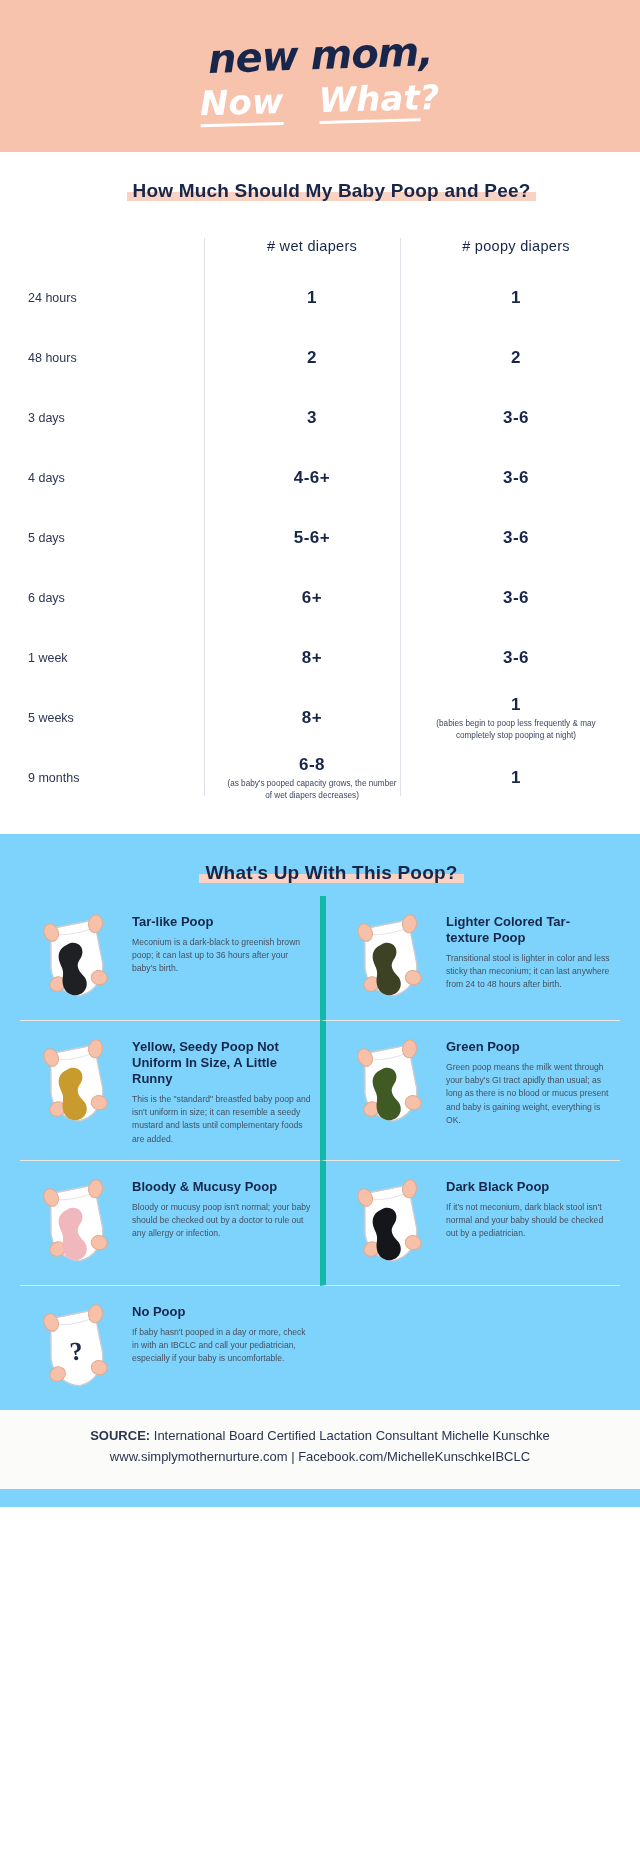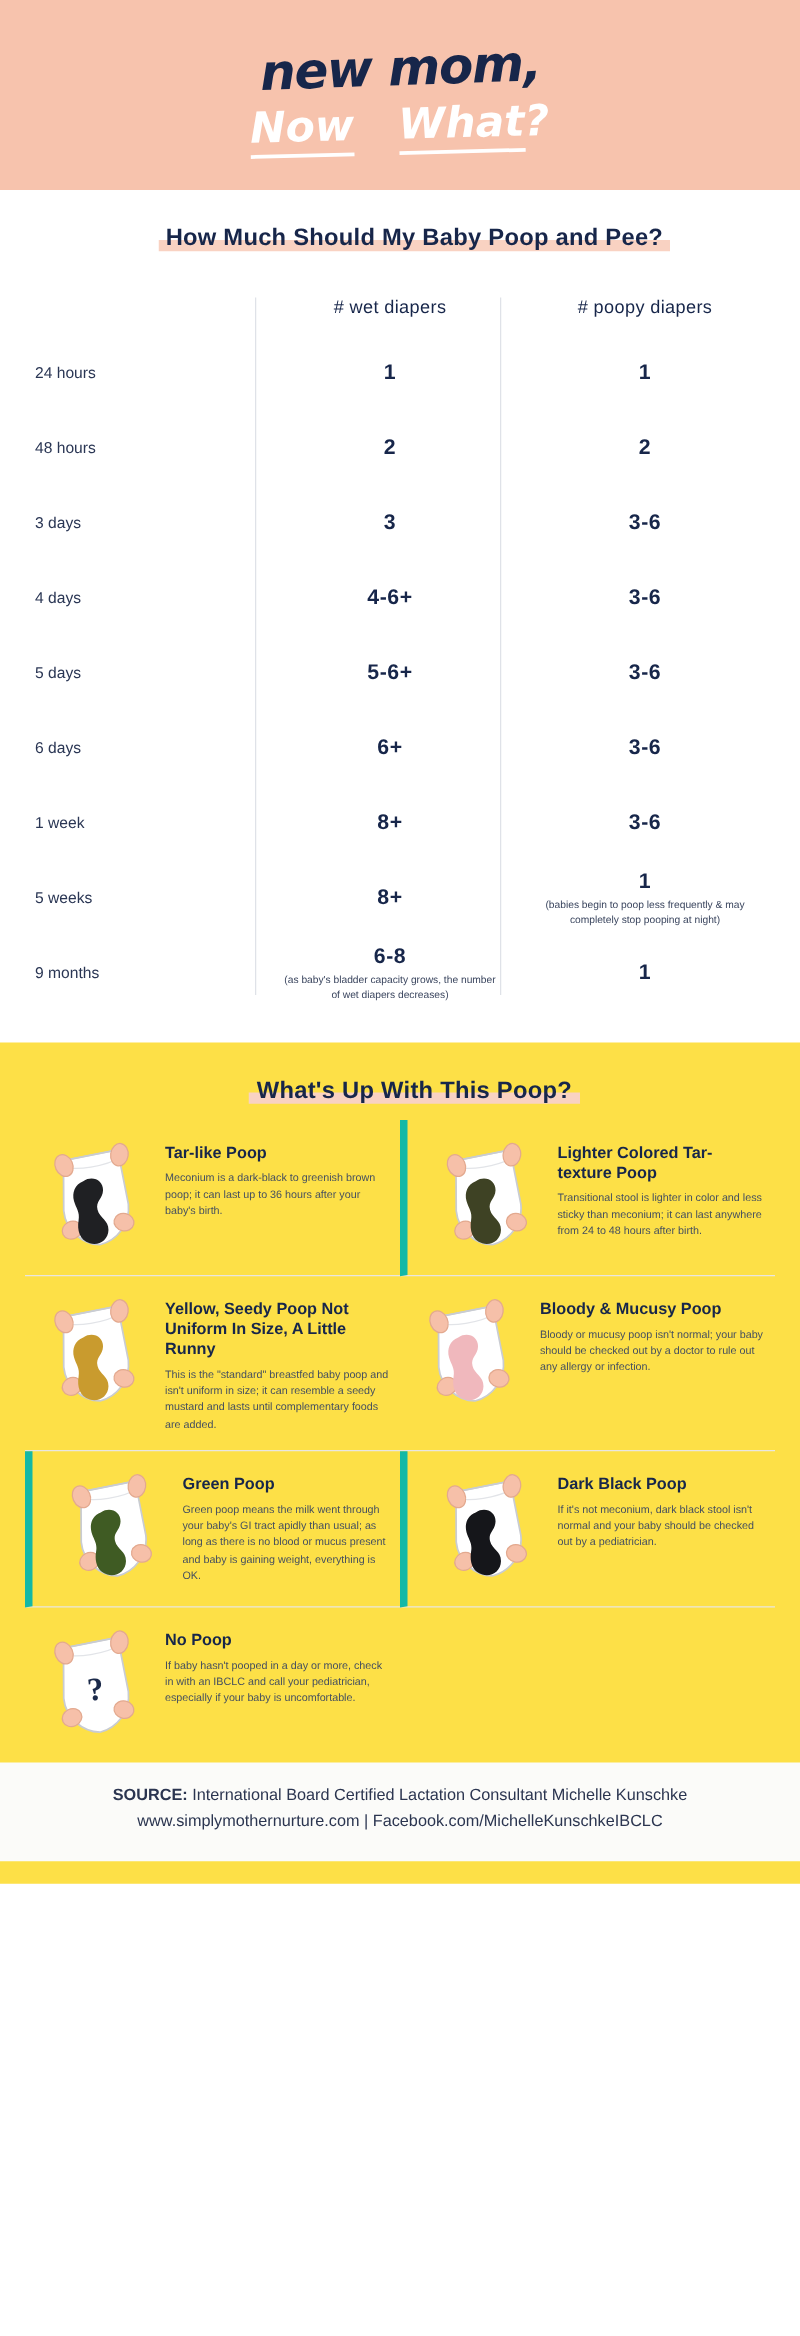--- a/index.html
+++ b/index.html
@@ -141,21 +141,21 @@
   .note {
     font-size: 8.2px;
     line-height: 1.35;
     color: #3b465f;
     margin-top: 3px;
     padding: 0 10px;
   }
 
   
   .poop-section {
-    background: #fde047;
+    background: #7dd3fc;
     margin-top: 26px;
     padding-bottom: 18px;
   }
   .grid {
     padding: 6px 20px 0 20px;
     display: flex;
     flex-wrap: wrap;
   }
   .cell {
     width: 50%;
@@ -313,21 +313,21 @@
             </div>
             <div class="col-poop">
               <div class="val">1</div>
               <div class="note">(babies begin to poop less frequently &amp; may completely stop pooping at night)</div>
             </div>
           </div>
           <div class="trow">
             <div class="col-label">9 months</div>
             <div class="col-wet">
               <div class="val">6-8</div>
-              <div class="note">(as baby's bladder capacity grows, the number of wet diapers decreases)</div>
+              <div class="note">(as baby's pooped capacity grows, the number of wet diapers decreases)</div>
             </div>
             <div class="col-poop">
               <div class="val">1</div>
             </div>
           </div>
         </div>
     </div>
   </div>
 
   <div class="poop-section">
@@ -386,54 +386,54 @@
                 <ellipse cx="27" cy="72" rx="8" ry="7" transform="rotate(-20 27 72)" fill="#f6c0a9" stroke="#e3a98f" stroke-width="1"></ellipse>
                 <ellipse cx="69" cy="70" rx="8" ry="7" transform="rotate(18 69 70)" fill="#f6c0a9" stroke="#e3a98f" stroke-width="1"></ellipse>
                 <path d="M40 34 c8 -4 16 1 15 9 c-1 7 -7 8 -6 15 c1 7 8 9 7 17 c-1 8 -9 12 -16 9 c-8 -3 -9 -12 -7 -19 c2 -7 -1 -10 -2 -16 c-1 -7 2 -13 9 -15 z" fill="#c99b2e"></path>
               </g>
             </svg></div>
           <div class="cell-text">
             <div class="cell-title">Yellow, Seedy Poop Not Uniform In Size, A Little Runny</div>
             <div class="cell-body">This is the "standard" breastfed baby poop and isn't uniform in size; it can resemble a seedy mustard and lasts until complementary foods are added.</div>
           </div>
         </div>
+        <div class="cell right">
+          <div class="diaper"><svg viewBox="0 0 96 96" width="96" height="96" aria-hidden="true">
+              <g transform="rotate(-6 48 48)">
+                <path d="M26 16 L70 12 L74 56 C74 72 62 84 48 86 C34 84 22 72 22 56 Z" fill="#ffffff" stroke="#c9ccd2" stroke-width="1.4"></path>
+                <path d="M26 16 L70 12" stroke="#c9ccd2" stroke-width="1.2" fill="none"></path>
+                <path d="M24 20 C34 26 60 24 72 18" stroke="#e2e4e8" stroke-width="1" fill="none"></path>
+                <ellipse cx="26" cy="20" rx="7" ry="9" transform="rotate(-18 26 20)" fill="#f6c0a9" stroke="#e3a98f" stroke-width="1"></ellipse>
+                <ellipse cx="71" cy="16" rx="7" ry="9" transform="rotate(14 71 16)" fill="#f6c0a9" stroke="#e3a98f" stroke-width="1"></ellipse>
+                <ellipse cx="27" cy="72" rx="8" ry="7" transform="rotate(-20 27 72)" fill="#f6c0a9" stroke="#e3a98f" stroke-width="1"></ellipse>
+                <ellipse cx="69" cy="70" rx="8" ry="7" transform="rotate(18 69 70)" fill="#f6c0a9" stroke="#e3a98f" stroke-width="1"></ellipse>
+                <path d="M40 34 c8 -4 16 1 15 9 c-1 7 -7 8 -6 15 c1 7 8 9 7 17 c-1 8 -9 12 -16 9 c-8 -3 -9 -12 -7 -19 c2 -7 -1 -10 -2 -16 c-1 -7 2 -13 9 -15 z" fill="#3f5b23"></path>
+              </g>
+            </svg></div>
+          <div class="cell-text">
+            <div class="cell-title">Green Poop</div>
+            <div class="cell-body">Green poop means the milk went through your baby's GI tract apidly than usual; as long as there is no blood or mucus present and baby is gaining weight, everything is OK.</div>
+          </div>
+        </div>
         <div class="cell">
           <div class="diaper"><svg viewBox="0 0 96 96" width="96" height="96" aria-hidden="true">
               <g transform="rotate(-6 48 48)">
                 <path d="M26 16 L70 12 L74 56 C74 72 62 84 48 86 C34 84 22 72 22 56 Z" fill="#ffffff" stroke="#c9ccd2" stroke-width="1.4"></path>
                 <path d="M26 16 L70 12" stroke="#c9ccd2" stroke-width="1.2" fill="none"></path>
                 <path d="M24 20 C34 26 60 24 72 18" stroke="#e2e4e8" stroke-width="1" fill="none"></path>
                 <ellipse cx="26" cy="20" rx="7" ry="9" transform="rotate(-18 26 20)" fill="#f6c0a9" stroke="#e3a98f" stroke-width="1"></ellipse>
                 <ellipse cx="71" cy="16" rx="7" ry="9" transform="rotate(14 71 16)" fill="#f6c0a9" stroke="#e3a98f" stroke-width="1"></ellipse>
                 <ellipse cx="27" cy="72" rx="8" ry="7" transform="rotate(-20 27 72)" fill="#f6c0a9" stroke="#e3a98f" stroke-width="1"></ellipse>
                 <ellipse cx="69" cy="70" rx="8" ry="7" transform="rotate(18 69 70)" fill="#f6c0a9" stroke="#e3a98f" stroke-width="1"></ellipse>
                 <path d="M40 34 c8 -4 16 1 15 9 c-1 7 -7 8 -6 15 c1 7 8 9 7 17 c-1 8 -9 12 -16 9 c-8 -3 -9 -12 -7 -19 c2 -7 -1 -10 -2 -16 c-1 -7 2 -13 9 -15 z" fill="#f0b8bd"></path>
               </g>
             </svg></div>
           <div class="cell-text">
             <div class="cell-title">Bloody &amp; Mucusy Poop</div>
             <div class="cell-body">Bloody or mucusy poop isn't normal; your baby should be checked out by a doctor to rule out any allergy or infection.</div>
-          </div>
-        </div>
-        <div class="cell right">
-          <div class="diaper"><svg viewBox="0 0 96 96" width="96" height="96" aria-hidden="true">
-              <g transform="rotate(-6 48 48)">
-                <path d="M26 16 L70 12 L74 56 C74 72 62 84 48 86 C34 84 22 72 22 56 Z" fill="#ffffff" stroke="#c9ccd2" stroke-width="1.4"></path>
-                <path d="M26 16 L70 12" stroke="#c9ccd2" stroke-width="1.2" fill="none"></path>
-                <path d="M24 20 C34 26 60 24 72 18" stroke="#e2e4e8" stroke-width="1" fill="none"></path>
-                <ellipse cx="26" cy="20" rx="7" ry="9" transform="rotate(-18 26 20)" fill="#f6c0a9" stroke="#e3a98f" stroke-width="1"></ellipse>
-                <ellipse cx="71" cy="16" rx="7" ry="9" transform="rotate(14 71 16)" fill="#f6c0a9" stroke="#e3a98f" stroke-width="1"></ellipse>
-                <ellipse cx="27" cy="72" rx="8" ry="7" transform="rotate(-20 27 72)" fill="#f6c0a9" stroke="#e3a98f" stroke-width="1"></ellipse>
-                <ellipse cx="69" cy="70" rx="8" ry="7" transform="rotate(18 69 70)" fill="#f6c0a9" stroke="#e3a98f" stroke-width="1"></ellipse>
-                <path d="M40 34 c8 -4 16 1 15 9 c-1 7 -7 8 -6 15 c1 7 8 9 7 17 c-1 8 -9 12 -16 9 c-8 -3 -9 -12 -7 -19 c2 -7 -1 -10 -2 -16 c-1 -7 2 -13 9 -15 z" fill="#3f5b23"></path>
-              </g>
-            </svg></div>
-          <div class="cell-text">
-            <div class="cell-title">Green Poop</div>
-            <div class="cell-body">Green poop means the milk went through your baby's GI tract apidly than usual; as long as there is no blood or mucus present and baby is gaining weight, everything is OK.</div>
           </div>
         </div>
         <div class="cell right">
           <div class="diaper"><svg viewBox="0 0 96 96" width="96" height="96" aria-hidden="true">
               <g transform="rotate(-6 48 48)">
                 <path d="M26 16 L70 12 L74 56 C74 72 62 84 48 86 C34 84 22 72 22 56 Z" fill="#ffffff" stroke="#c9ccd2" stroke-width="1.4"></path>
                 <path d="M26 16 L70 12" stroke="#c9ccd2" stroke-width="1.2" fill="none"></path>
                 <path d="M24 20 C34 26 60 24 72 18" stroke="#e2e4e8" stroke-width="1" fill="none"></path>
                 <ellipse cx="26" cy="20" rx="7" ry="9" transform="rotate(-18 26 20)" fill="#f6c0a9" stroke="#e3a98f" stroke-width="1"></ellipse>
                 <ellipse cx="71" cy="16" rx="7" ry="9" transform="rotate(14 71 16)" fill="#f6c0a9" stroke="#e3a98f" stroke-width="1"></ellipse>

